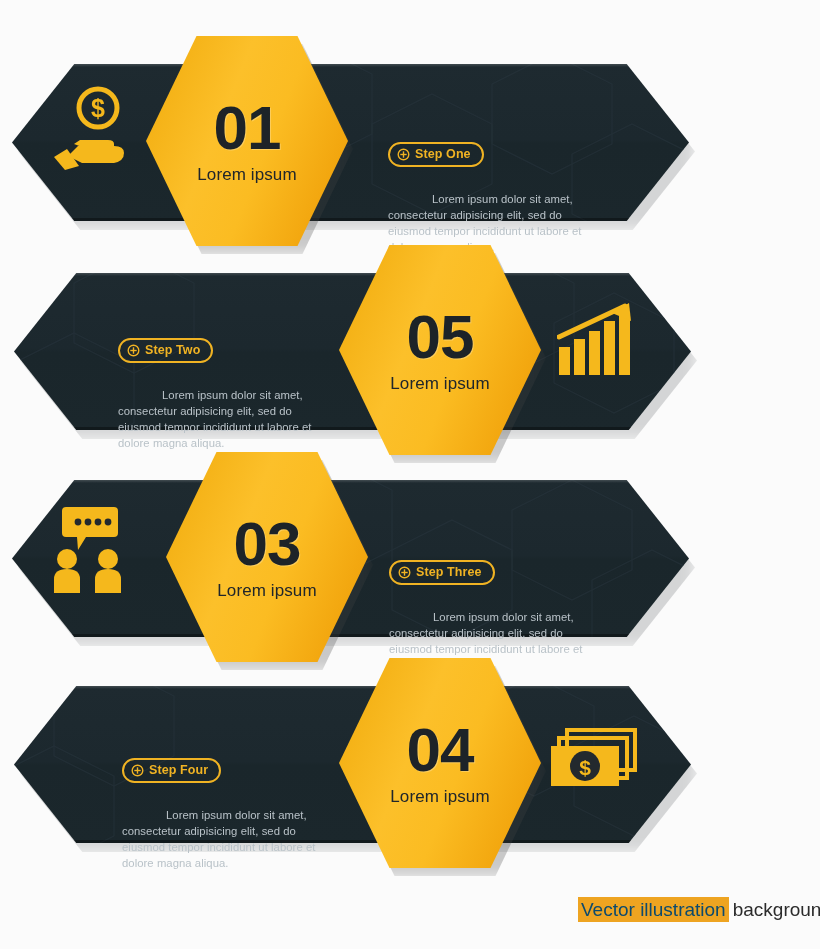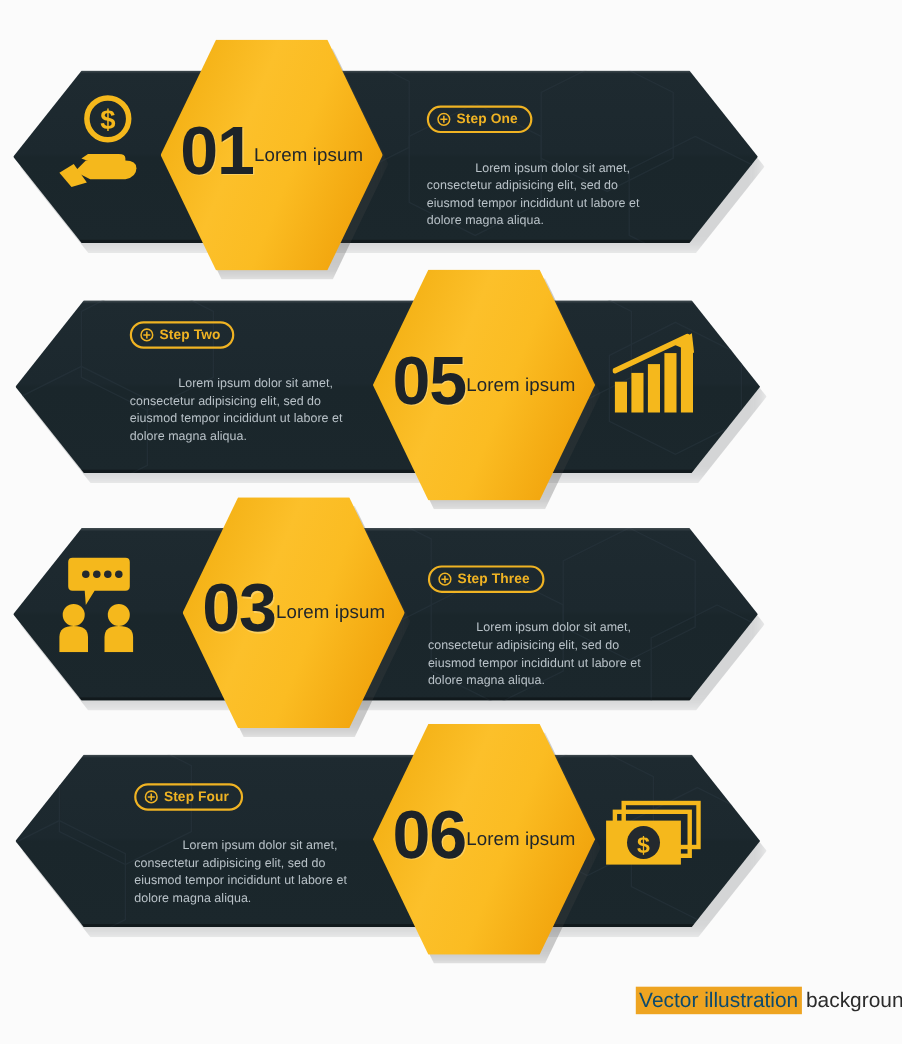--- a/index.html
+++ b/index.html
@@ -109,21 +109,21 @@
     clip-path: polygon(25% 0%, 75% 0%, 100% 50%, 75% 100%, 25% 100%, 0% 50%);
     background:
       linear-gradient(112deg,
         #f0a513 0%,
         #f5b318 16%,
         #fcc02a 38%,
         #fbbc22 58%,
         #f3a810 82%,
         #e99a07 100%);
     display: flex;
-    flex-direction: row;
+    flex-direction: column;
     align-items: center;
     justify-content: center;
   }
   .hex-num {
     font-size: 62px;
     font-weight: bold;
     color: #1d2328;
     letter-spacing: -1px;
     line-height: 1;
     text-shadow: 1px 1px 0 rgba(255,255,255,0.25);
@@ -153,20 +153,21 @@
     align-items: center;
     gap: 5px;
     border: 2px solid #f0b323;
     border-radius: 14px;
     padding: 3px 11px 4px 7px;
     color: #f0b323;
     font-size: 12.5px;
     font-weight: bold;
     letter-spacing: 0.1px;
     background: transparent;
+    margin-top: 46px;
   }
   .plus-icon {
     display: inline-block;
     width: 13px;
     height: 13px;
     position: relative;
     flex: 0 0 auto;
   }
   .body-text {
     margin-top: 24px;
@@ -402,21 +403,21 @@
         <rect x="10" y="11" width="68" height="40" fill="none" stroke="#f5b81c" stroke-width="4"></rect>
         <rect x="2" y="19" width="68" height="40" fill="#f5b81c"></rect>
         <circle cx="36" cy="39" r="15" fill="#23292e"></circle>
         <text x="36" y="48" font-family="Liberation Sans, sans-serif" font-size="21" font-weight="bold" fill="#f5b81c" text-anchor="middle">$</text>
       </svg>
     </div>
 
     <div class="hex-wrap hex-4">
       <div class="hex-shadow"></div>
       <div class="hex">
-        <div class="hex-num">06</div>
+        <div class="hex-num">04</div>
         <div class="hex-cap">Lorem ipsum</div>
       </div>
     </div>
   </div>
 
   <div class="footer">
     <span class="hl">Vector illustration</span><span class="plain">background</span>
   </div>
 
 </div>

